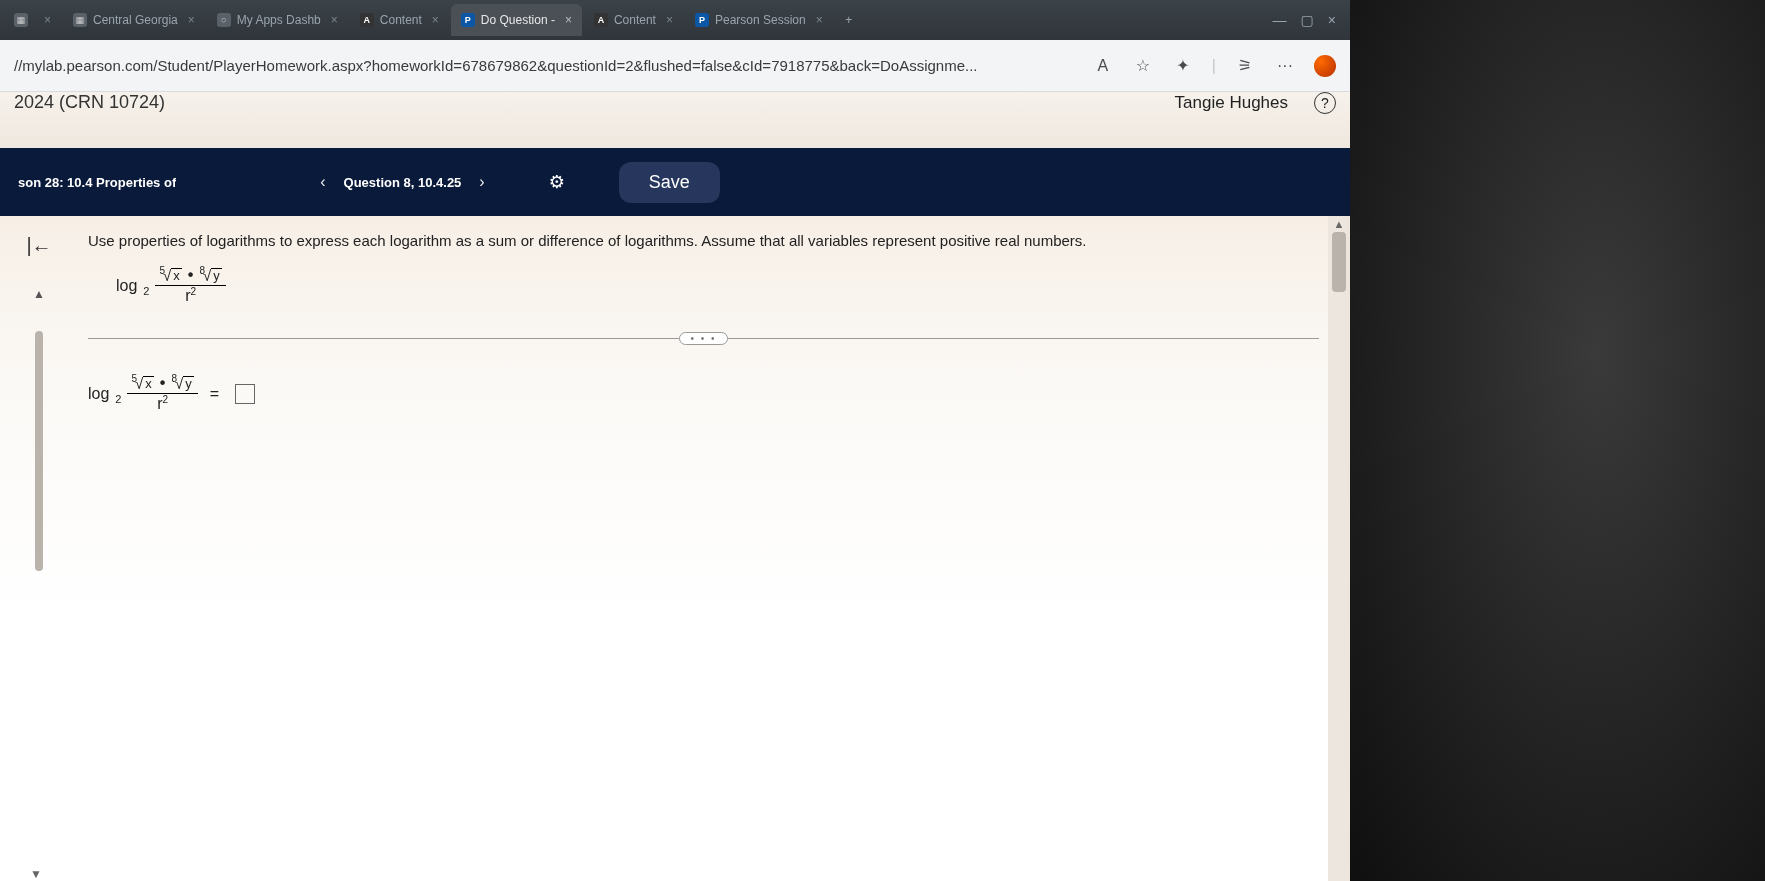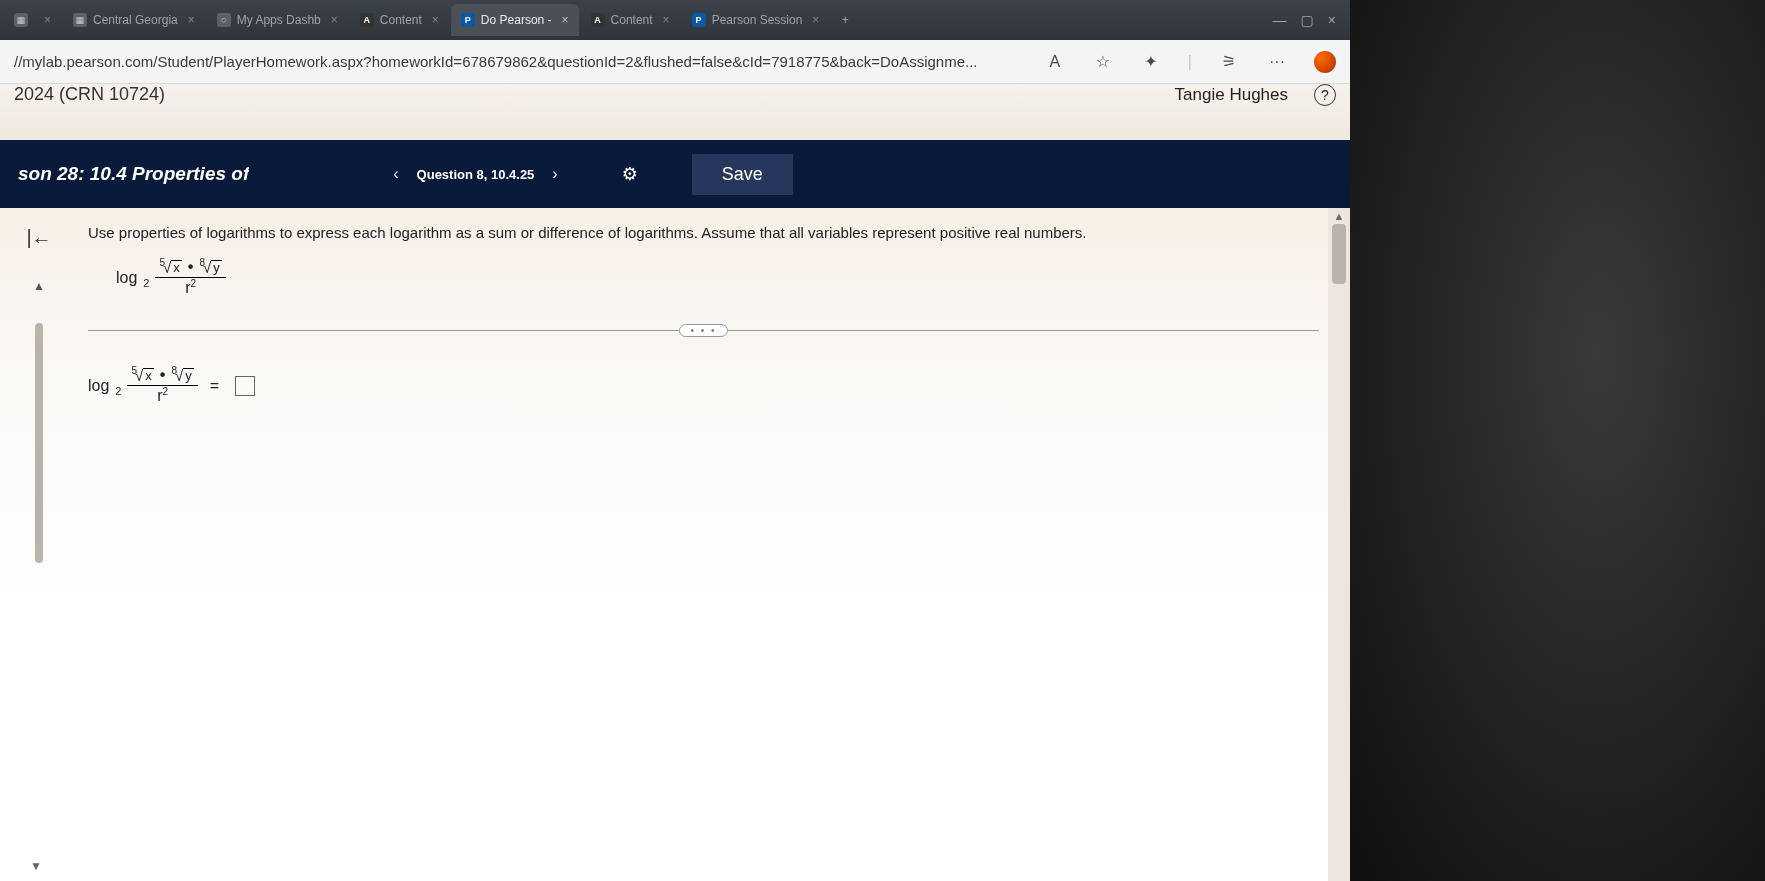--- a/index.html
+++ b/index.html
@@ -11,42 +11,42 @@
 .tabstrip { height: 40px; background: linear-gradient(#3b4248,#2f353a); display: flex; align-items: center; padding: 0 4px; gap: 2px; }
 .tab { height: 32px; display: flex; align-items: center; gap: 6px; padding: 0 10px; color: #9aa4ad; font-size: 12px; border-radius: 6px 6px 0 0; max-width: 170px; overflow: hidden; white-space: nowrap; cursor: pointer; }
 .tab.active { background: #4a5056; color: #e8e8e8; }
 .tab .x { margin-left: 4px; font-size: 12px; opacity: .7; }
 .tab .favicon { width: 14px; height: 14px; border-radius: 3px; display: inline-flex; align-items: center; justify-content: center; font-size: 9px; background:#5a6168; color:#ccc; }
 .tab .favicon.p { background:#0b56a5; color:#fff; font-weight:bold; }
 .tab .favicon.a { background:#333; color:#fff; font-weight:bold; }
 .winctl { margin-left: auto; display:flex; gap:14px; color:#9aa4ad; padding-right:10px; font-size:14px; }
 
 
-.addrbar { height: 44px; background: #f3f4f6; display: flex; align-items: center; padding: 0 14px; gap: 26px; border-bottom: 1px solid #d9dbdd; }
+.addrbar { height: 52px; background: #f3f4f6; display: flex; align-items: center; padding: 0 14px; gap: 18px; border-bottom: 1px solid #d9dbdd; }
 .url { flex: 1; font-size: 15px; color: #3a3a3a; white-space: nowrap; overflow: hidden; }
 .addr-icon { width: 22px; height: 22px; display:flex; align-items:center; justify-content:center; color:#4a4a4a; font-size:16px; cursor:pointer; }
 .avatar { width:22px; height:22px; border-radius:50%; background: radial-gradient(circle at 30% 30%, #ff6a00, #b52e00); }
 
 
 .coursebar { height: 56px; background: linear-gradient(#f6f1eb,#efe8df); display:flex; align-items:flex-start; padding: 0 14px; justify-content:space-between; }
 .coursebar .ctitle { font-size: 18px; color:#333; font-weight: 500; }
 .coursebar .right { display:flex; align-items:center; gap:26px; font-size:17px; color:#222; }
 
 
 .hwbar { height: 68px; background: #0a1a3a; color:#fff; display:flex; align-items:center; padding: 0 18px; gap: 24px; }
-.hw-title { font-size: 19px; font-weight: 600; white-space:nowrap; overflow:hidden; max-width: 300px; font-style: italic; }
+.hw-title { font-size: 13px; font-weight: 600; white-space:nowrap; overflow:hidden; max-width: 300px; }
 .hw-qnav { display:flex; align-items:center; gap:18px; margin-left: 120px; }
 .hw-qnav .arrow { font-size: 16px; cursor:pointer; opacity:.9; }
 .hw-qnav .qlabel { font-size: 13px; font-weight:600; }
 .hw-score { margin-left: auto; font-size: 15px; line-height: 1.5; }
 .hw-score .row { display:flex; align-items:center; gap:8px; }
 .hw-score .lbl { font-weight:700; }
 .hw-score .circ { width:14px; height:14px; border:2px solid #fff; border-radius:50%; }
 .gear { margin-left: 40px; font-size:18px; cursor:pointer; }
-.savebtn { margin-left: 30px; background:#26365c; border-radius:0; padding:10px 30px; font-size:18px; cursor:pointer; }
+.savebtn { margin-left: 30px; background:#26365c; border-radius:12px; padding:10px 30px; font-size:18px; cursor:pointer; }
 
 
 .content { position: relative; height: calc(100% - 40px - 44px - 56px - 68px); background: linear-gradient(180deg,#f7efe6 0%, #fbf9f6 25%, #ffffff 60%); display:flex; }
 .leftcol { width: 78px; display:flex; flex-direction:column; align-items:center; padding-top: 18px; gap: 30px; }
 .collapse-icon { font-size: 20px; color:#333; cursor:pointer; }
 .scrollup { font-size: 12px; color:#555; cursor:pointer; }
 .vscroll { width: 8px; height: 240px; background:#b9b3ab; border-radius:4px; margin-top: 0px; }
 .maincol { flex:1; padding: 16px 31px 0 10px; font-size: 15px; color:#222; }
 .instr { margin-bottom: 18px; }
 .expr { margin-left: 28px; font-family: "Times New Roman", serif; font-size: 16px; }
@@ -96,21 +96,21 @@
       <span>My Apps Dashb</span>
       <span class="x">×</span>
     </div>
     <div class="tab">
       <span class="favicon a">A</span>
       <span>Content</span>
       <span class="x">×</span>
     </div>
     <div class="tab active">
       <span class="favicon p">P</span>
-      <span>Do Pearson -</span>
+      <span>Do Question -</span>
       <span class="x">×</span>
     </div>
     <div class="tab">
       <span class="favicon a">A</span>
       <span>Content</span>
       <span class="x">×</span>
     </div>
     <div class="tab">
       <span class="favicon p">P</span>
       <span>Pearson Session</span>

